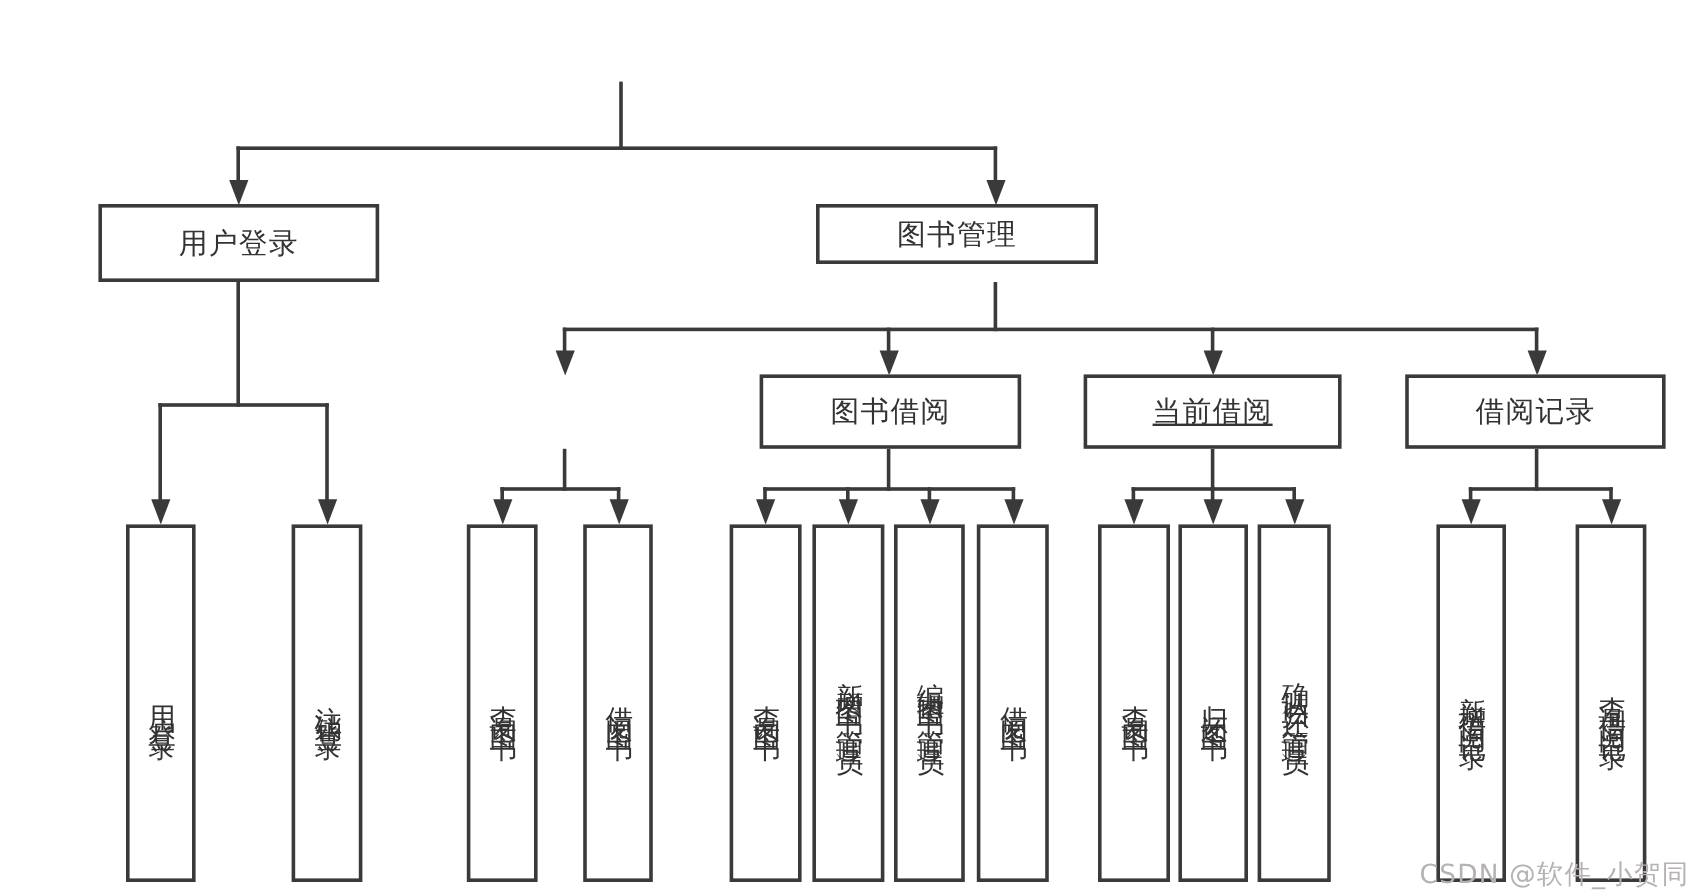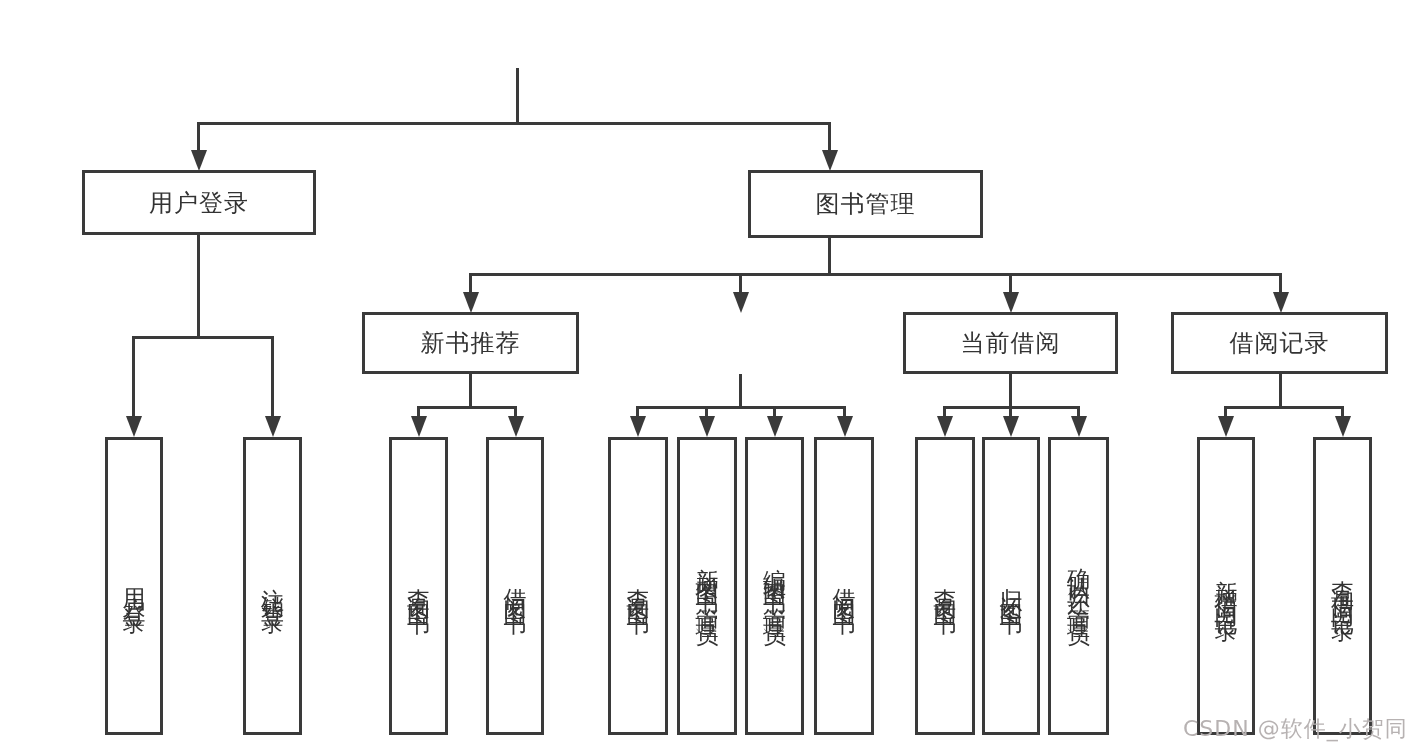--- a/index.html
+++ b/index.html
@@ -65,26 +65,26 @@
   }
 </style>
 </head>
 <body>
 
 <div id="canvas">
 
 
   <div class="node" style="left:82px; top:170px; width:234px; height:65px;">用户登录</div>
 
-  <div class="node" style="left:748px; top:170px; width:235px; height:68px;">图书管理</div>
-
-  <div class="node" style="left:362px; top:312px; width:217px; height:62px;">新书推荐</div>
+  <div class="node" style="left:680px; top:170px; width:235px; height:50px;">图书管理</div>
 
 
-  <div class="node" style="left:903px; top:312px; width:215px; height:62px;">当前借阅</div>
+  <div class="node" style="left:633px; top:312px; width:218px; height:62px;">图书借阅</div>
+
+  <div class="node" style="left:903px; top:312px; width:215px; height:62px;text-decoration:underline;">当前借阅</div>
 
   <div class="node" style="left:1171px; top:312px; width:217px; height:62px;">借阅记录</div>
 
   <div class="node leaf" style="left:105px; top:437px; width:58px; height:298px;">
     <span>用户登录</span>
   </div>
   <div class="node leaf" style="left:243px; top:437px; width:59px; height:298px;">
     <span>注销登录</span>
   </div>
 

